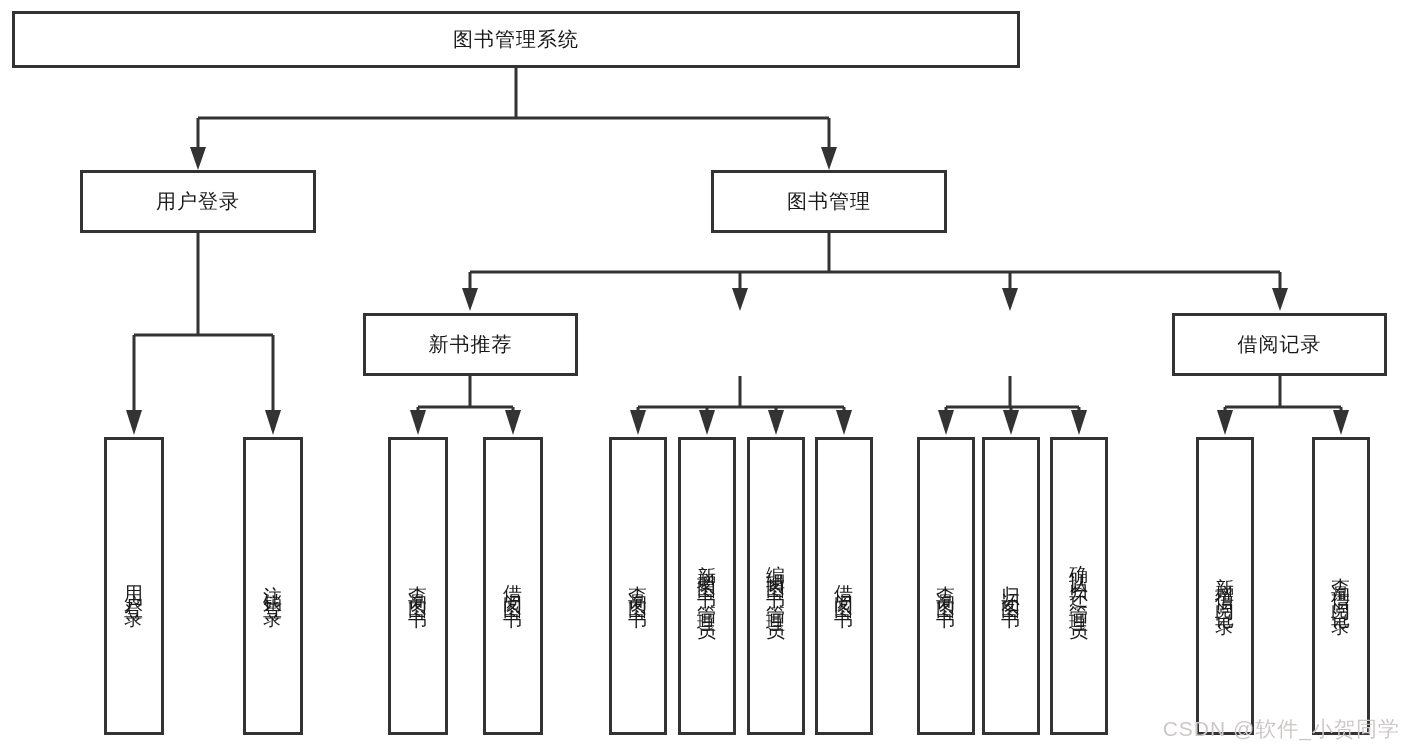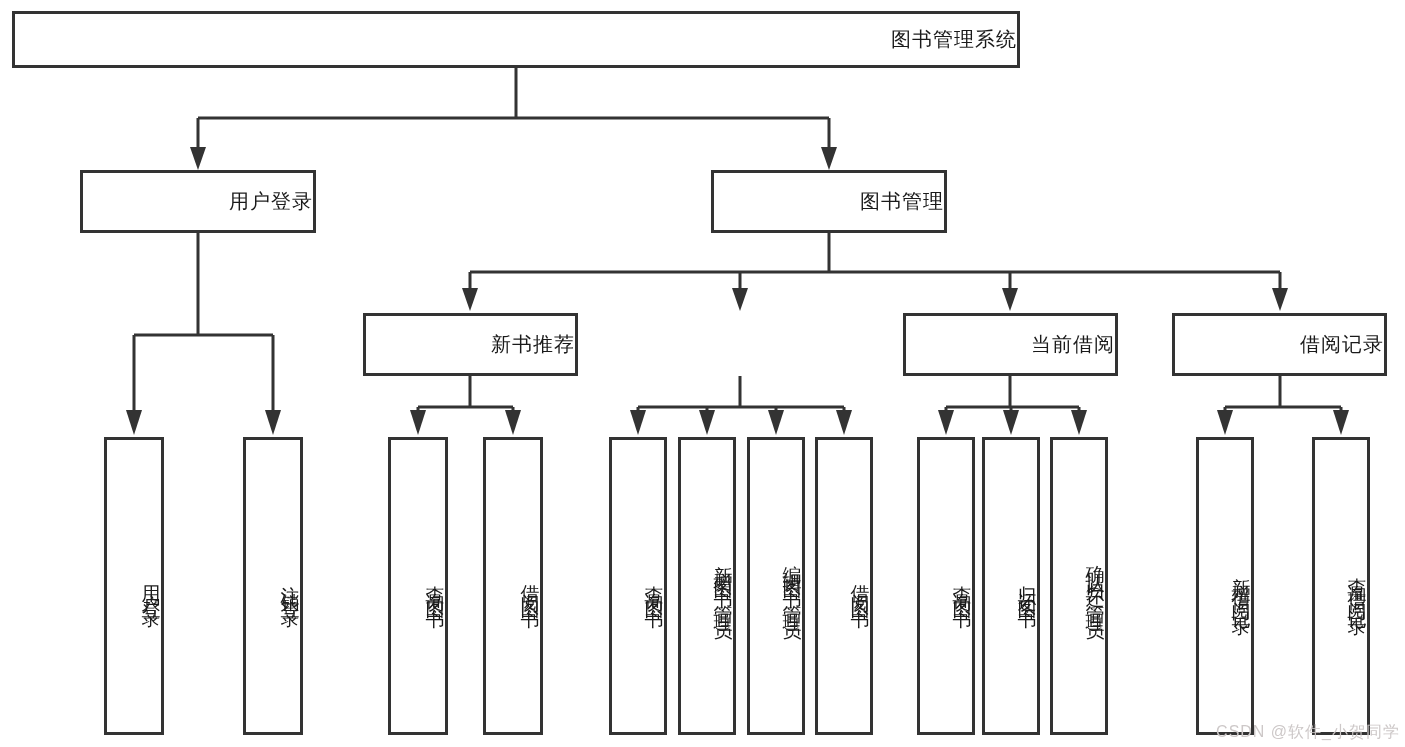--- a/index.html
+++ b/index.html
@@ -4,31 +4,31 @@
 <style>
   * { margin:0; padding:0; box-sizing:border-box; }
   html,body { background:#ffffff; }
   body { font-family:"Liberation Sans","DejaVu Sans",sans-serif; color:#1a1a1a; }
   .canvas { position:relative; width:1405px; height:747px; background:#ffffff; overflow:hidden; }
   .connectors { position:absolute; left:0; top:0; z-index:1; }
   .connectors path { stroke:#333333; stroke-width:3; fill:none; }
   .connectors polygon { fill:#333333; stroke:none; }
   .box {
     position:absolute; background:#ffffff; border:3px solid #333333;
-    display:flex; align-items:center; justify-content:flex-end; z-index:2;
+    display:flex; align-items:center; justify-content:center; z-index:2;
   }
   .hlabel { font-size:20px; letter-spacing:1px; white-space:nowrap; }
   .vbox { top:437px; height:298px; }
   .vlabel {
     writing-mode:vertical-rl; text-orientation:mixed;
     font-size:19px; line-height:1; letter-spacing:8px; white-space:nowrap;
   }
   .watermark {
     position:absolute; right:5px; bottom:4px; z-index:3;
-    font-size:16px; color:#cdc8c8; letter-spacing:1px; white-space:nowrap;
+    font-size:21px; color:#cdc8c8; letter-spacing:1px; white-space:nowrap;
   }
 </style>
 </head>
 <body>
 
 <div class="canvas">
 
   <svg class="connectors" width="1405" height="747" viewBox="0 0 1405 747">
 
     <path d="M516 68 V118 M198 118 H829 M198 118 V149 M829 118 V149"></path>
@@ -72,23 +72,20 @@
   <div class="box" style="left:80px;top:170px;width:236px;height:63px">
     <span class="hlabel">用户登录</span>
   </div>
   <div class="box" style="left:711px;top:170px;width:236px;height:63px">
     <span class="hlabel">图书管理</span>
   </div>
 
   <div class="box" style="left:363px;top:313px;width:215px;height:63px">
     <span class="hlabel">新书推荐</span>
   </div>
-  <div class="box" style="left:903px;top:313px;width:215px;height:63px">
-    <span class="hlabel">当前借阅</span>
-  </div>
   <div class="box" style="left:1172px;top:313px;width:215px;height:63px">
     <span class="hlabel">借阅记录</span>
   </div>
 
   <div class="box vbox" style="left:104px;width:60px">
     <span class="vlabel">用户登录</span>
   </div>
   <div class="box vbox" style="left:243px;width:60px">
     <span class="vlabel">注销登录</span>
   </div>

